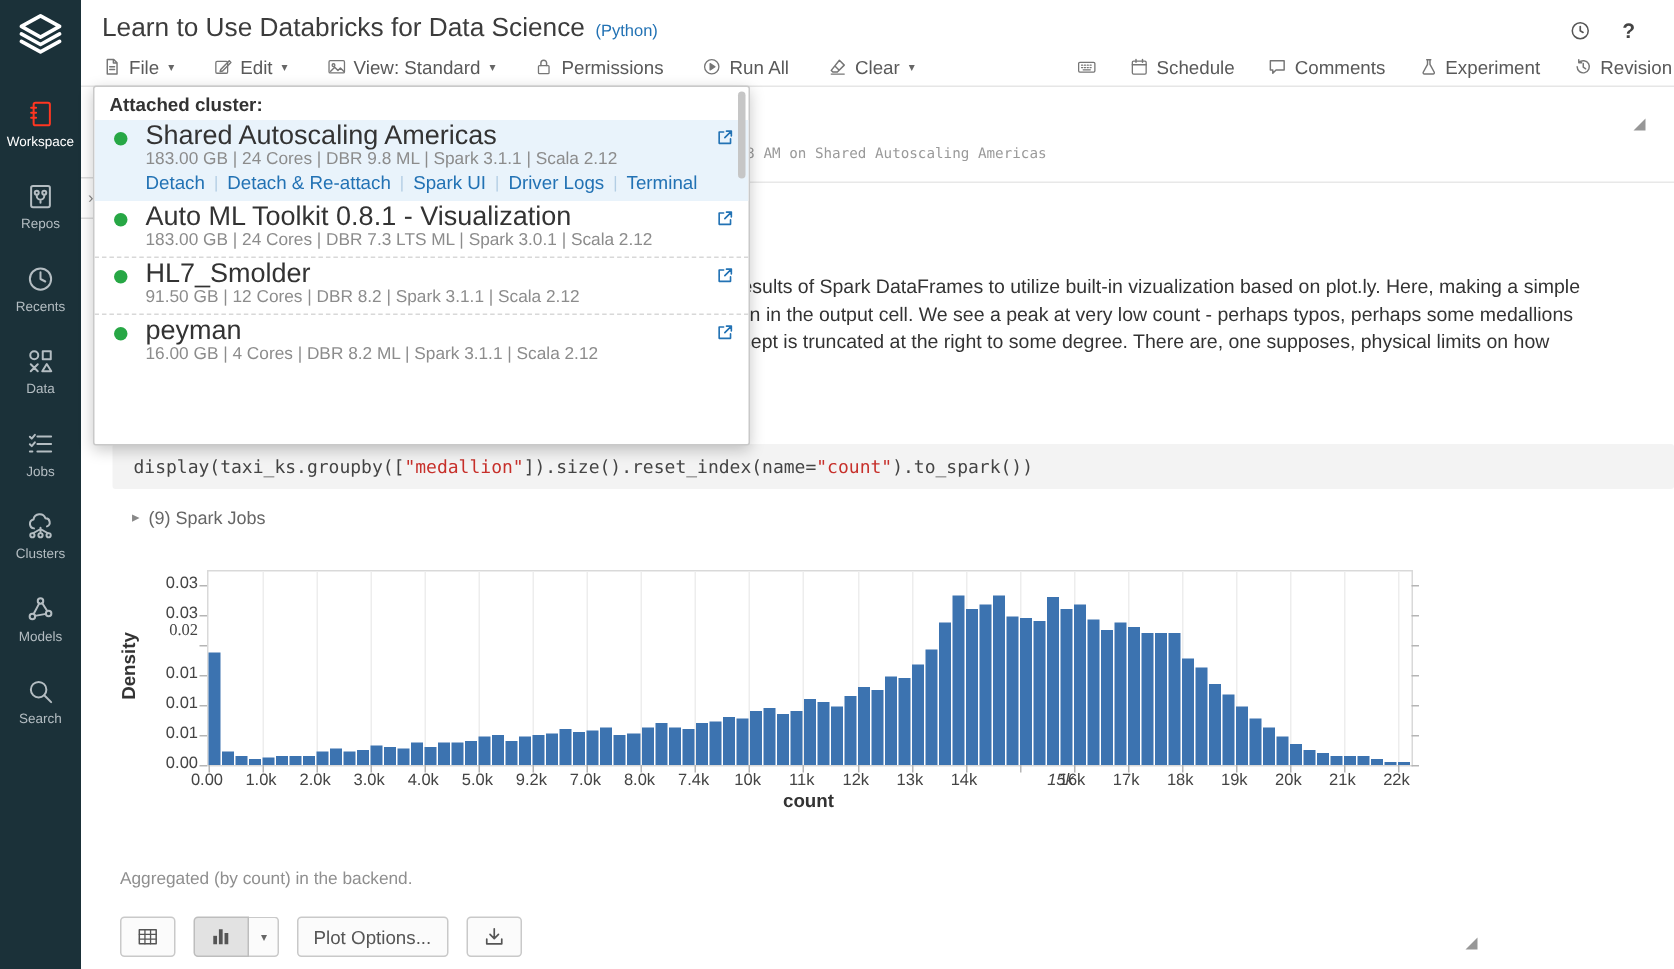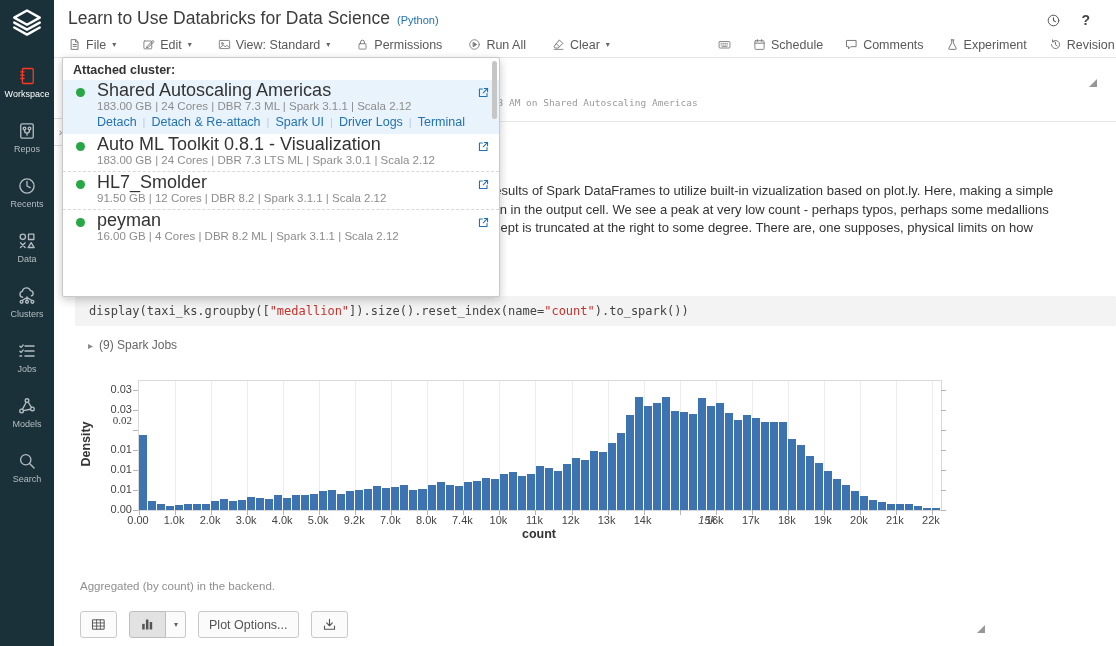--- a/index.html
+++ b/index.html
@@ -138,33 +138,33 @@
         <div class="side-item">
           <span class="icon"><svg viewBox="0 0 24 24" fill="none" stroke="currentColor" stroke-width="1.6" stroke-linecap="round" stroke-linejoin="round">
               <circle cx="7" cy="7" r="3.2"></circle>
               <rect x="13.8" y="3.8" width="6.4" height="6.4"></rect>
               <path d="M4.2 14.2 L9.8 19.8 M9.8 14.2 L4.2 19.8 M17 14 L20.6 19.8 H13.4 Z"></path>
             </svg></span>
           <span class="side-label">Data</span>
         </div>
         <div class="side-item">
           <span class="icon"><svg viewBox="0 0 24 24" fill="none" stroke="currentColor" stroke-width="1.6" stroke-linecap="round" stroke-linejoin="round">
+              <path d="M9.5 6 H20.5 M9.5 12 H20.5 M9.5 18 H20.5 M3.5 6.2 L5 7.7 L7.5 4.7 M3.5 12.2 L5 13.7 L7.5 10.7 M3.5 18 H5.5"></path>
+            </svg></span>
+          <span class="side-label">Jobs</span>
+        </div>
+        <div class="side-item">
+          <span class="icon"><svg viewBox="0 0 24 24" fill="none" stroke="currentColor" stroke-width="1.6" stroke-linecap="round" stroke-linejoin="round">
               <path d="M6.8 13.5 a3.6 3.6 0 0 1 -0.4 -7.1 a5 5 0 0 1 9.6 -0.9 a3.3 3.3 0 0 1 1.2 6.4"></path>
               <circle cx="5.5" cy="19" r="1.7"></circle>
               <circle cx="12" cy="19" r="1.7"></circle>
               <circle cx="18.5" cy="19" r="1.7"></circle>
               <path d="M12 13 V17.3 M6 17.4 L11 14.6 M18 17.4 L13 14.6"></path>
             </svg></span>
           <span class="side-label">Clusters</span>
-        </div>
-        <div class="side-item">
-          <span class="icon"><svg viewBox="0 0 24 24" fill="none" stroke="currentColor" stroke-width="1.6" stroke-linecap="round" stroke-linejoin="round">
-              <path d="M9.5 6 H20.5 M9.5 12 H20.5 M9.5 18 H20.5 M3.5 6.2 L5 7.7 L7.5 4.7 M3.5 12.2 L5 13.7 L7.5 10.7 M3.5 18 H5.5"></path>
-            </svg></span>
-          <span class="side-label">Jobs</span>
         </div>
         <div class="side-item">
           <span class="icon"><svg viewBox="0 0 24 24" fill="none" stroke="currentColor" stroke-width="1.6" stroke-linecap="round" stroke-linejoin="round">
               <circle cx="12" cy="5.5" r="2.2"></circle>
               <circle cx="5.5" cy="18" r="2.2"></circle>
               <circle cx="18.5" cy="15.5" r="2.2"></circle>
               <path d="M11 7.5 L6.5 16 M13.3 7.2 L17.4 13.6 M7.7 17.5 L16.3 15.9"></path>
             </svg></span>
           <span class="side-label">Models</span>
         </div>
@@ -513,21 +513,21 @@
   </div>
   <div class="corner" style="left:977px;top:625px;"></div>
 
   <div class="dropdown">
     <div id="dropdown-body">
         <div class="dd-header">Attached cluster:</div>
         <div class="dd-sec">
           <div class="dd-item hl">
             <span class="dd-status" style="background: rgb(39, 167, 69);"></span>
             <div class="dd-name">Shared Autoscaling Americas</div>
-            <div class="dd-specs">183.00 GB | 24 Cores | DBR 7.3 ML | Spark 3.1.1 | Scala 2.12</div>
+            <div class="dd-specs">183.00 GB | 24 Cores | DBR 9.8 ML | Spark 3.1.1 | Scala 2.12</div>
             <div class="dd-links">
               <span class="dd-link">Detach</span>
               <span class="lnk-sep">|</span>
               <span class="dd-link">Detach &amp; Re-attach</span>
               <span class="lnk-sep">|</span>
               <span class="dd-link">Spark UI</span>
               <span class="lnk-sep">|</span>
               <span class="dd-link">Driver Logs</span>
               <span class="lnk-sep">|</span>
               <span class="dd-link">Terminal</span>

